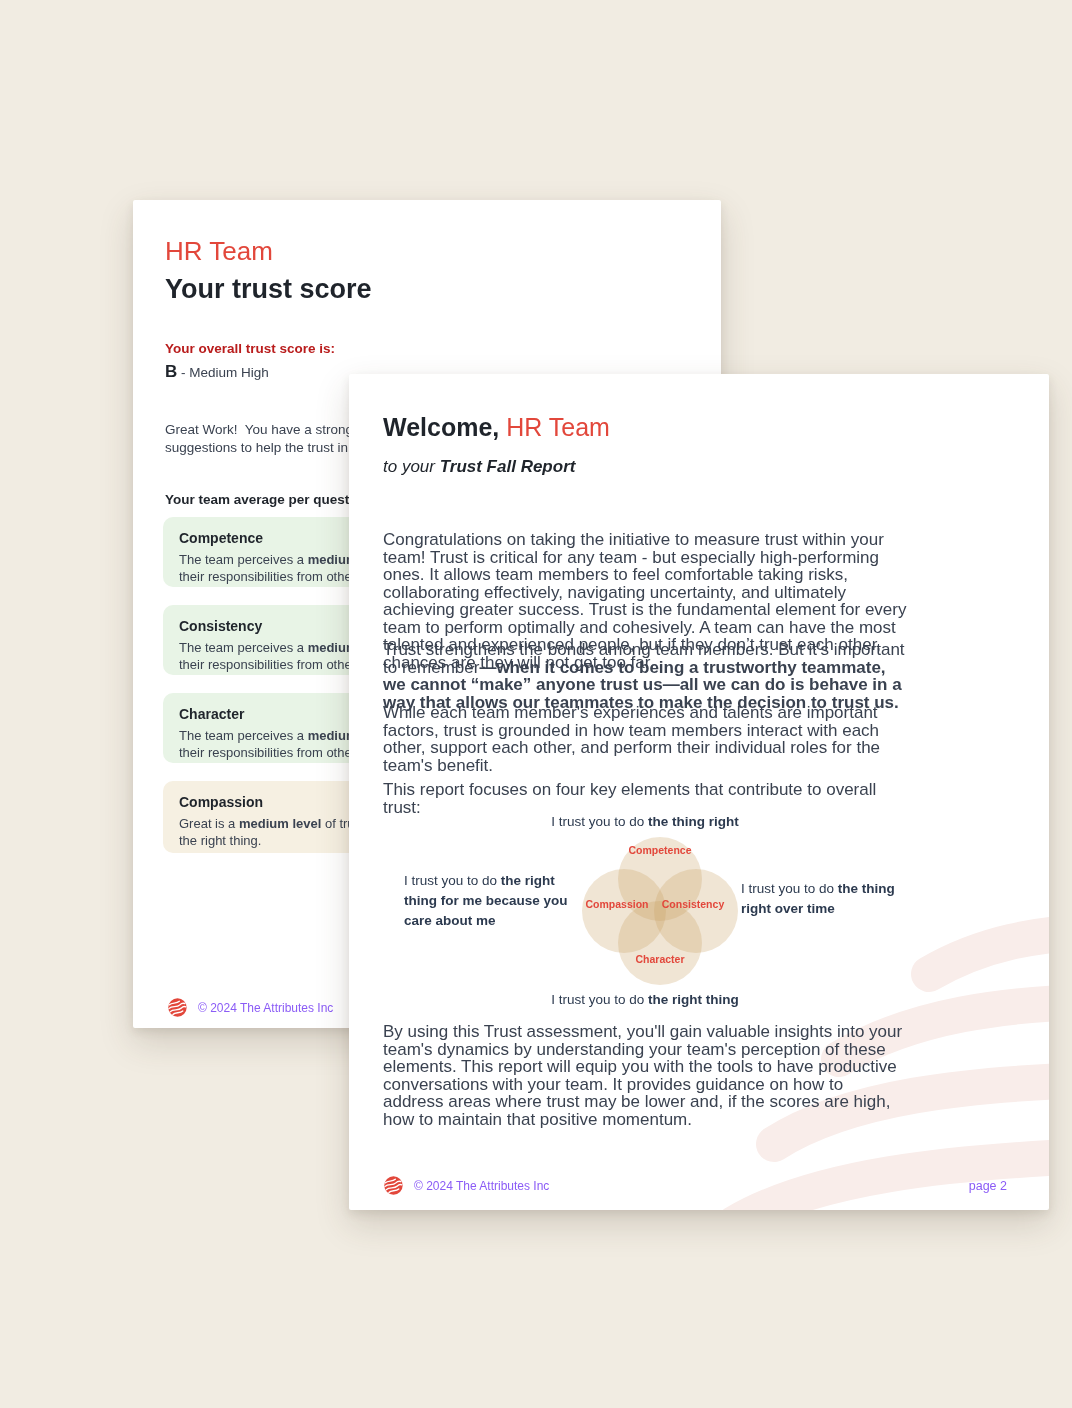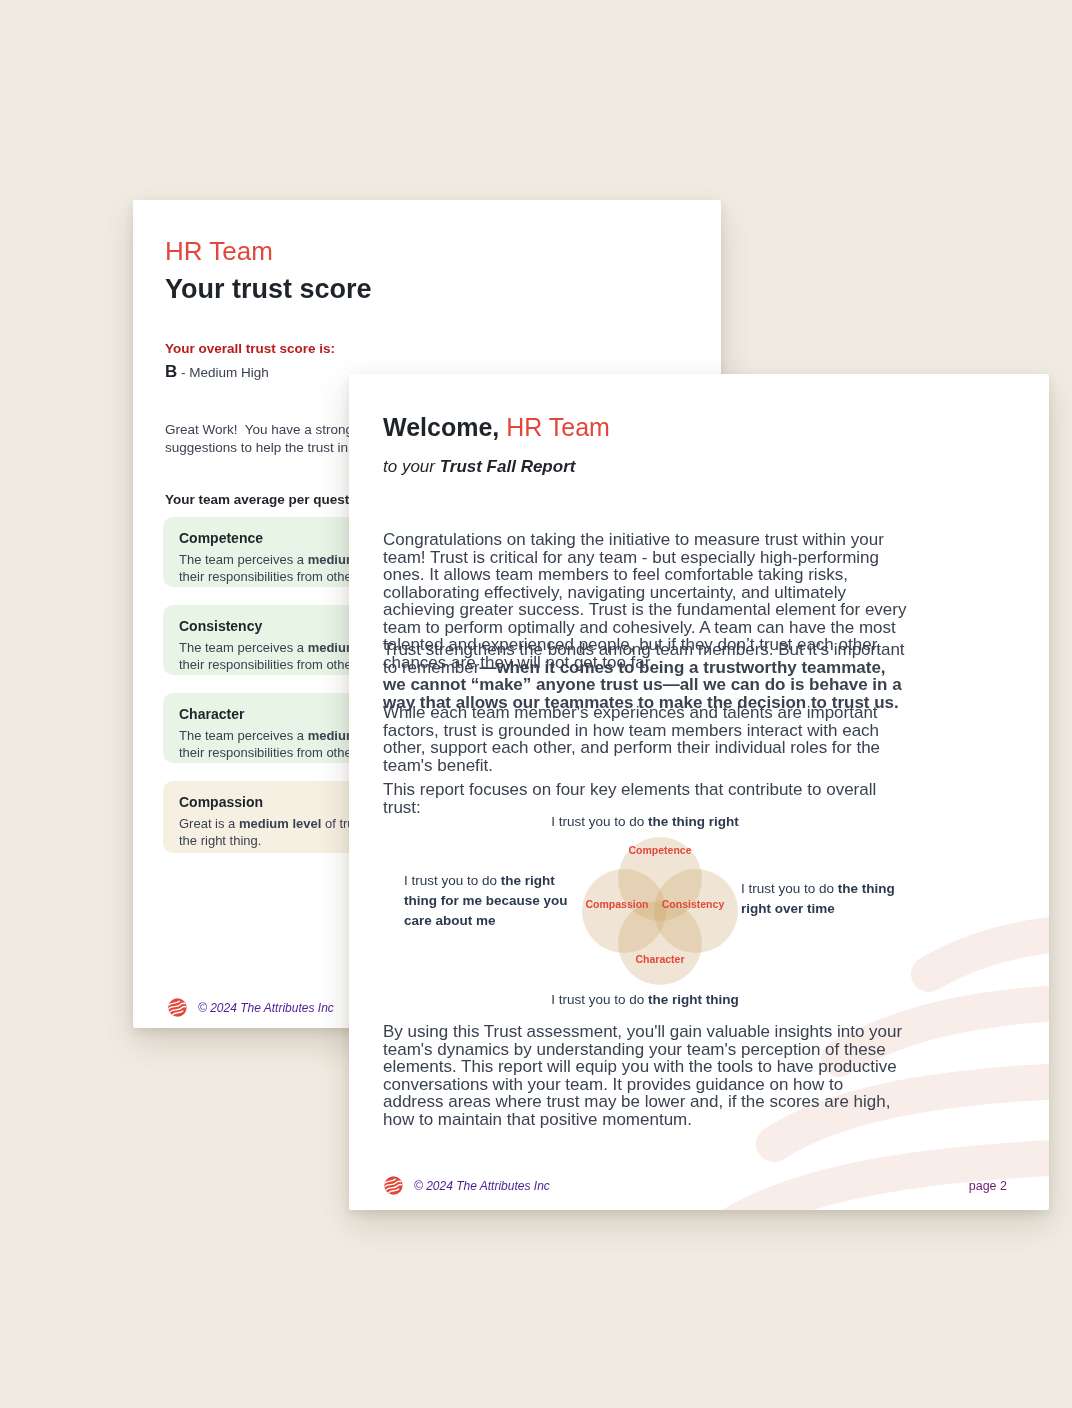--- a/index.html
+++ b/index.html
@@ -32,21 +32,21 @@
   }
   .card.green { background:#e8f4e6; }
   .card.beige { background:#f6f0e2; }
   .card h3 { font-size:14px; font-weight:700; color:#1f242b; }
   .card .bodyline { margin-top:6px; font-size:13px; line-height:16.5px; color:#3a4250; white-space:nowrap; }
   .card .bodyline + .bodyline { margin-top:0; }
   .card b, .trust b, .mixed b { font-weight:700; }
   #card-0 { top:317px; } #card-1 { top:405px; } #card-2 { top:493px; } #card-3 { top:581px; height:72px; }
   .footer { position:absolute; display:flex; align-items:center; gap:10px; }
   #page1 .footer { left:34px; top:797px; }
-  .footer .copy { font-size:12px; color:#4c1d95;font-style:italic; }
+  .footer .copy { font-size:12px; color:#8b5cf6; }
   .logo { width:21px; height:21px; flex:0 0 auto; }
   
   #page2 { left:349px; top:374px; width:700px; height:836px; z-index:2; overflow:hidden; }
   #page2 .abs { position:absolute; left:34px; width:524px; }
   .deco { position:absolute; right:-30px; bottom:-24px; z-index:0; }
   .content-z { z-index:1; }
   .p2-title { top:39px; font-size:25px; font-weight:800; color:#1f242b; }
   .p2-title .red { color:#e2473b; font-weight:400; }
   .p2-subtitle { top:83px; font-size:17px; font-weight:400; color:#1f242b;font-style:italic; }
   .para { font-size:17px; line-height:17.5px; color:#3a4250; }
@@ -57,21 +57,21 @@
   #para-closing { top:649px; }
   .trust { font-size:13.5px; line-height:20px; color:#2c3a4f; }
   .trust.center { text-align:center; }
   #trust-top { top:438px; }
   #trust-left { left:55px; top:497px; width:172px; }
   #trust-right { left:392px; top:505px; width:178px; }
   #trust-bottom { top:616px; }
   #venn { position:absolute; left:226px; top:460px; z-index:1; }
   .venn-label { font-size:10.5px; font-weight:700; fill:#e2473b; font-family:"Liberation Sans","DejaVu Sans",sans-serif; }
   #page2 .footer { left:34px; top:801px; right:auto; }
-  .page-num { position:absolute; right:42px; top:805px; font-size:12.5px; color:#701a75; }
+  .page-num { position:absolute; right:42px; top:805px; font-size:12.5px; color:#8b5cf6; }
 </style>
 </head>
 <body>
 
 <section class="page" id="page1">
   <div class="abs p1-team">HR Team</div>
   <h1 class="abs p1-title">Your trust score</h1>
 
   <div class="abs p1-score-heading">Your overall trust score is:</div>
   <div class="abs p1-score-line"><span class="grade">B</span><span> - Medium High</span></div>

